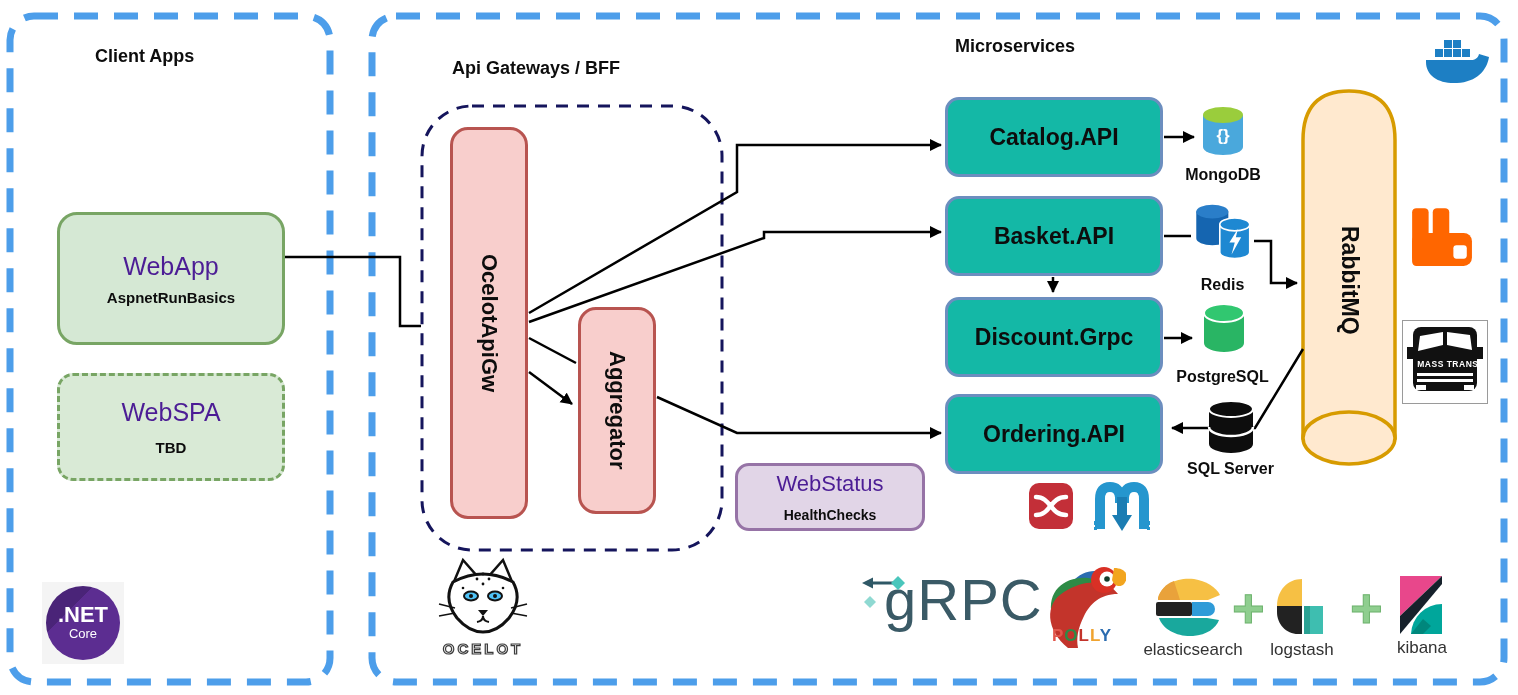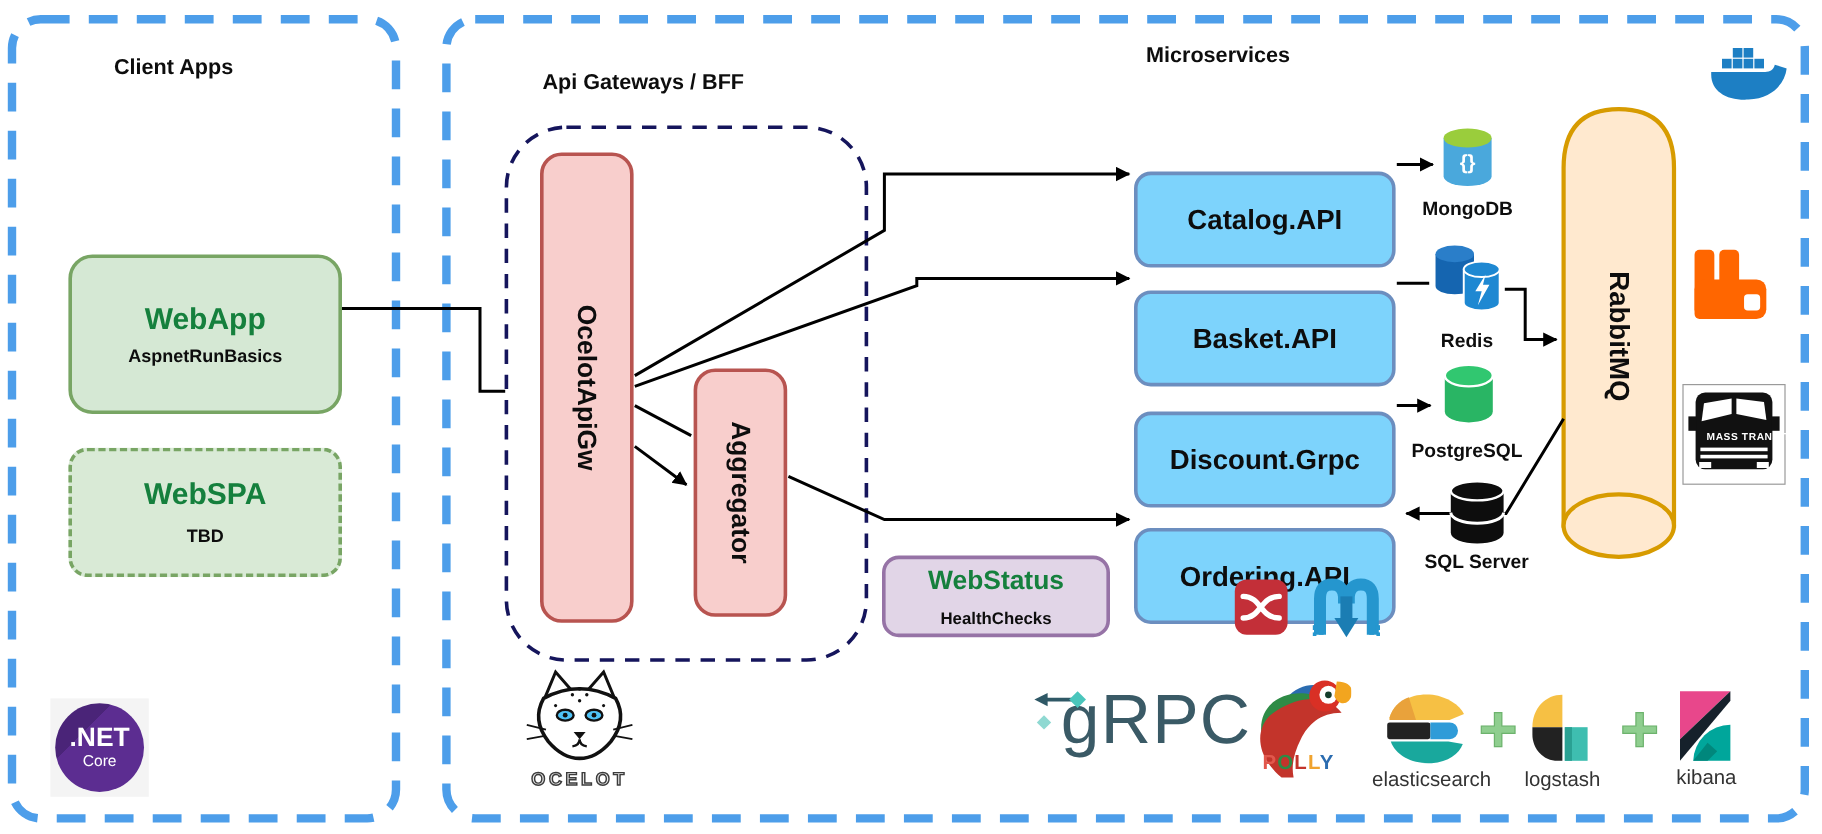--- a/index.html
+++ b/index.html
@@ -3,25 +3,25 @@
 <meta charset="utf-8">
 <style>
   html,body{margin:0;padding:0;background:#fff;}
   body{font-family:"Liberation Sans",sans-serif;}
   #canvas{position:relative;width:1518px;height:695px;background:#fff;overflow:hidden;}
   svg.overlay{position:absolute;left:0;top:0;z-index:1;}
   .hdg{position:absolute;z-index:4;font-weight:bold;font-size:18px;color:#0d0d0d;white-space:nowrap;}
   .node{position:absolute;z-index:3;box-sizing:border-box;display:flex;flex-direction:column;align-items:center;justify-content:center;text-align:center;}
   .green{background:#d5e8d4;border:3px solid #78a564;border-radius:20px;}
   .green-dashed{background:#d9ead6;border:3px dashed #78a564;border-radius:16px;}
-  .node .t1{font-weight:bold;font-size:25px;color:#15803d;}
+  .node .t1{font-weight:normal;font-size:25px;color:#4c1d95;}
   .node .t2{font-weight:bold;font-size:15px;color:#0d0d0d;margin-top:8px;}
   .gw{background:#f8cecc;border:3px solid #b85450;border-radius:18px;}
   .vtext{writing-mode:vertical-rl;text-orientation:mixed;font-weight:bold;font-size:22px;color:#0d0d0d;}
-  .svc{background:#7dd3fc;border:3px solid #6c8ebf;border-radius:14px;font-weight:bold;font-size:23px;color:#0d0d0d;margin-top:46px;}
+  .svc{background:#14b8a6;border:3px solid #6c8ebf;border-radius:14px;font-weight:bold;font-size:23px;color:#0d0d0d;}
   .purple{background:#e1d5e7;border:3px solid #9673a6;border-radius:14px;}
   .purple .t1{font-size:22px;}
   .purple .t2{margin-top:10px;font-size:14px;}
   .dblabel{position:absolute;z-index:4;font-weight:bold;font-size:16px;color:#0d0d0d;text-align:center;white-space:nowrap;}
   .icon{position:absolute;z-index:5;}
   .rabbit-label{position:absolute;z-index:4;left:1334px;top:105px;width:30px;height:350px;display:flex;align-items:center;justify-content:center;}
   .elk-label{position:absolute;z-index:4;font-size:17px;color:#333;text-align:center;white-space:nowrap;}
   .plus{position:absolute;z-index:4;font-size:56px;font-weight:bold;color:#8fce8f;-webkit-text-stroke:1px #6db36d;line-height:1;}
   .dotnet-wrap{position:absolute;z-index:4;left:42px;top:582px;width:82px;height:82px;background:#f4f4f4;display:flex;align-items:center;justify-content:center;}
   .dotnet{width:74px;height:74px;border-radius:50%;background:linear-gradient(135deg,#4a2478 32%,#5c2d91 32%);display:flex;flex-direction:column;align-items:center;justify-content:center;color:#fff;}
@@ -30,21 +30,21 @@
   .ocelot-wrap{position:absolute;z-index:4;left:435px;top:556px;width:96px;text-align:center;}
   .ocelot-text{font-size:15px;font-weight:bold;letter-spacing:3px;color:#e8e8e8;-webkit-text-stroke:1.2px #3c3c3c;margin-top:-2px;}
   .grpc-text{position:absolute;z-index:4;left:884px;top:566px;font-size:58px;font-weight:500;color:#3a5a66;letter-spacing:1px;}
   .polly-text{position:absolute;z-index:6;left:1052px;top:626px;font-size:17px;font-weight:bold;letter-spacing:1px;}
   .polly-text span:nth-child(1){color:#e2574c;}
   .polly-text span:nth-child(2){color:#2e8b46;}
   .polly-text span:nth-child(3){color:#c3342b;}
   .polly-text span:nth-child(4){color:#f0a32f;}
   .polly-text span:nth-child(5){color:#2b6cb0;}
   .bus-wrap{position:absolute;z-index:4;left:1402px;top:320px;width:86px;height:84px;background:#fff;border:1px solid #9a9a9a;box-sizing:border-box;}
-  .bus-text{position:absolute;left:12px;top:38px;width:100%;text-align:center;font-size:8.5px;font-weight:bold;color:#fff;letter-spacing:.5px;}
+  .bus-text{position:absolute;left:0;top:38px;width:100%;text-align:right;font-size:8.5px;font-weight:bold;color:#fff;letter-spacing:.5px;}
 </style>
 </head>
 <body>
 
 <div id="canvas">
 
   <svg class="overlay" width="1518" height="695" viewBox="0 0 1518 695">
     <defs>
       <marker id="arr" markerWidth="14" markerHeight="14" refX="11" refY="6" orient="auto" markerUnits="userSpaceOnUse">
         <path d="M0,0 L12,6 L0,12 Z" fill="#000"></path>

